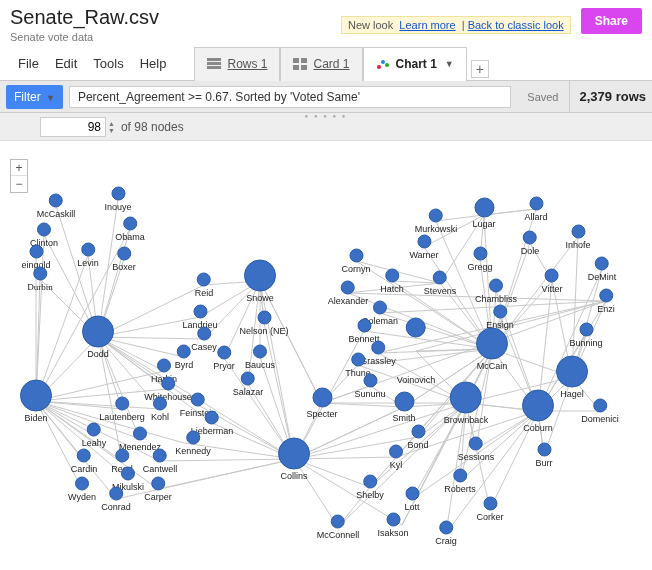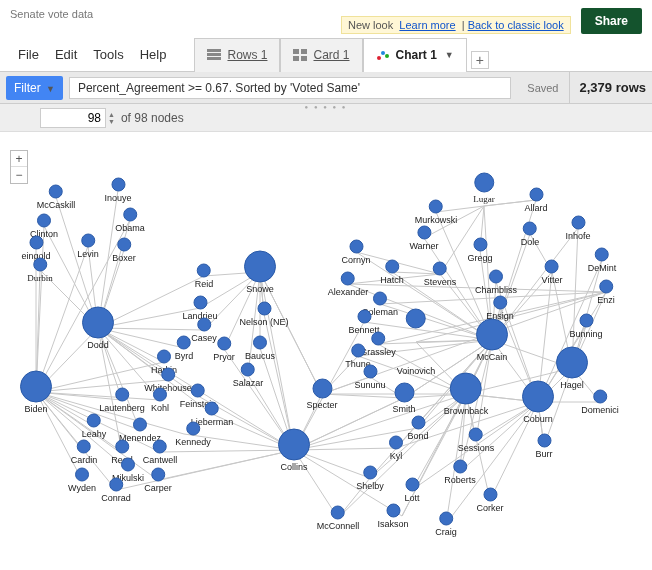--- a/index.html
+++ b/index.html
@@ -4,21 +4,21 @@
 <style>
   * { box-sizing: border-box; }
   body { margin: 0; font-family: Arial, Helvetica, sans-serif; font-size: 13px; color: #222; background: #fff; width: 652px; }
   .header { padding: 6px 10px 4px 10px; display: flex; align-items: flex-start; justify-content: space-between; }
   .header-left { }
   .title { font-size: 20px; font-weight: normal; color: #222; margin: 0; }
   .subtitle { font-size: 11px; color: #777; margin: 2px 0 0 0; }
   .header-right { display: flex; align-items: flex-end; gap: 10px; margin-top: 2px; }
   .newlook { background: #fff7d6; border: 1px solid #f0e29b; padding: 2px 6px; font-size: 11px; color: #555; }
   .newlook a { color: #1155cc; text-decoration: underline; }
-  .share-btn { background: #14532d; color: #fff; border: none; font-size: 12px; padding: 6px 14px; font-weight: bold; cursor: pointer; border-radius: 2px; }
+  .share-btn { background: #d946ef; color: #fff; border: none; font-size: 12px; padding: 6px 14px; font-weight: bold; cursor: pointer; border-radius: 2px; }
   .menubar { display: flex; align-items: center; padding: 0 10px; height: 34px; border-bottom: 1px solid #ccc; }
   .menubar .menu-item { font-size: 13px; color: #333; padding: 6px 8px; cursor: pointer; }
   .tabs { display: flex; margin-left: 20px; height: 34px; }
   .tab { display: flex; align-items: center; gap: 6px; padding: 0 12px; border: 1px solid #ccc; border-bottom: none; background: #f1f1f1; color: #555; font-size: 12px; text-decoration: underline; cursor: pointer; }
   .tab.active { background: #fff; color: #222; text-decoration: none; font-weight: bold; }
   .tab-icon { display: inline-flex; }
   .add-tab { width: 18px; height: 18px; border: 1px solid #ccc; display: flex; align-items: center; justify-content: center; font-size: 14px; color: #666; margin-left: 4px; margin-top: 10px; cursor: pointer; }
   .caret { font-size: 9px; color: #555; margin-left: 2px; }
   .filterbar { background: #e9e9e9; border-bottom: 1px solid #ccc; display: flex; align-items: center; height: 32px; padding: 0 6px; }
   .filter-btn { background: #4285f4; color: #fff; border: none; padding: 5px 8px; font-size: 12px; border-radius: 2px; cursor: pointer; }
@@ -42,20 +42,21 @@
   .node .lbl { font-size: 9px; color: #222; white-space: nowrap; margin-top: 1px; }
   .sz-s .dot { width: 14px; height: 14px; }
   .sz-m .dot { width: 20px; height: 20px; }
   .sz-l .dot { width: 32px; height: 32px; }
 </style>
 </head>
 <body>
 
 <div class="header">
   <div class="header-left">
+    <h1 class="title">Senate_Raw.csv</h1>
     <p class="subtitle">Senate vote data</p>
   </div>
   <div class="header-right">
     <span class="newlook">
       <span>New look</span>
       &nbsp;<a href="#">Learn more</a>
       &nbsp;|&nbsp;<a href="#">Back to classic look</a>
     </span>
     <button class="share-btn">Share</button>
   </div>
@@ -481,21 +482,21 @@
       <div class="lbl">Warner</div>
     </div>
     <div class="node sz-s" style="left: 440px; top: 142px;">
       <div class="dot"></div>
       <div class="lbl">Stevens</div>
     </div>
     <div class="node sz-m" style="left: 416px; top: 210px; gap: 36px;">
       <div class="dot"></div>
       <div class="lbl">Voinovich</div>
     </div>
-    <div class="node sz-m" style="left: 484px; top: 56px; font-family: Liberation Serif, serif;">
+    <div class="node sz-m" style="left: 484px; top: 72px;">
       <div class="dot"></div>
       <div class="lbl">Lugar</div>
     </div>
     <div class="node sz-s" style="left: 480px; top: 118px;">
       <div class="dot"></div>
       <div class="lbl">Gregg</div>
     </div>
     <div class="node sz-s" style="left: 496px; top: 150px;">
       <div class="dot"></div>
       <div class="lbl">Chambliss</div>

